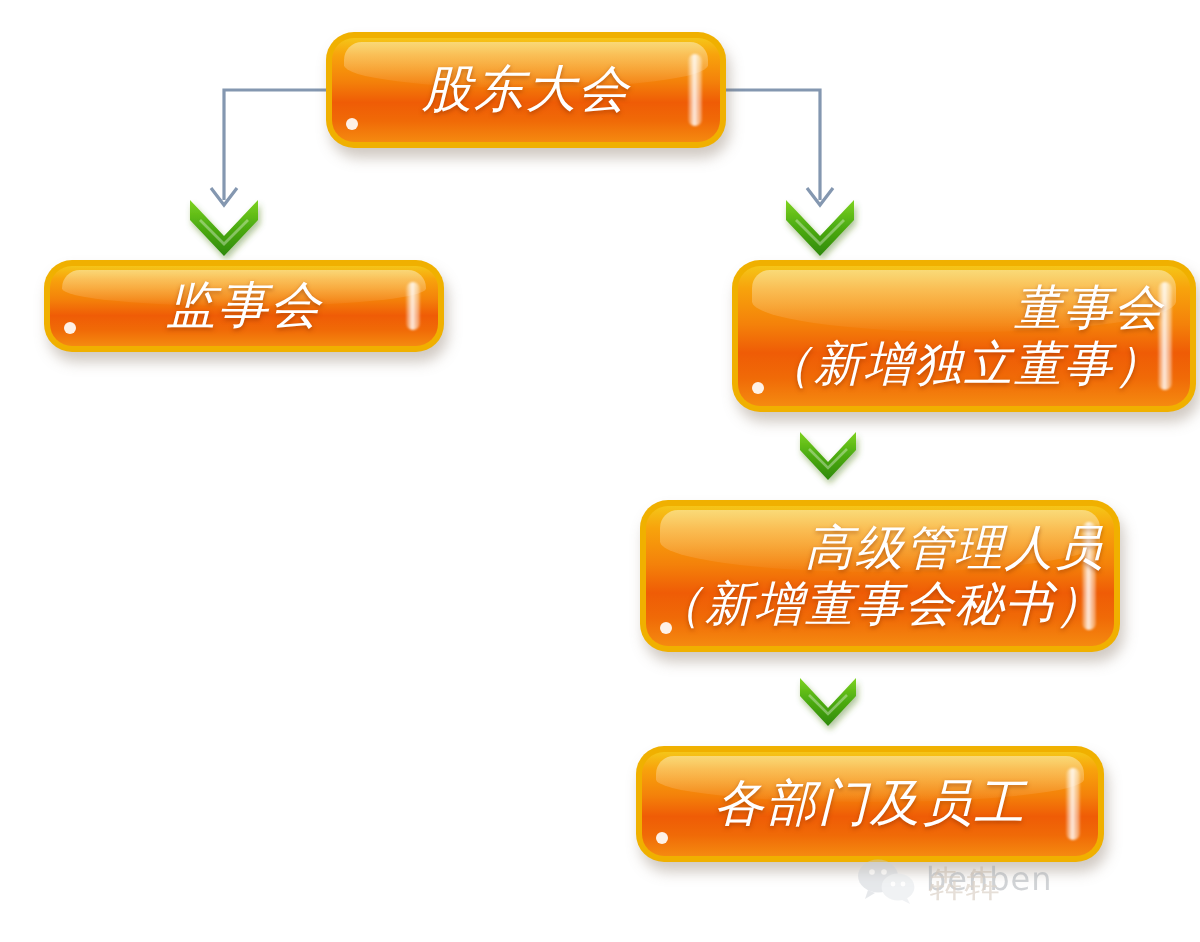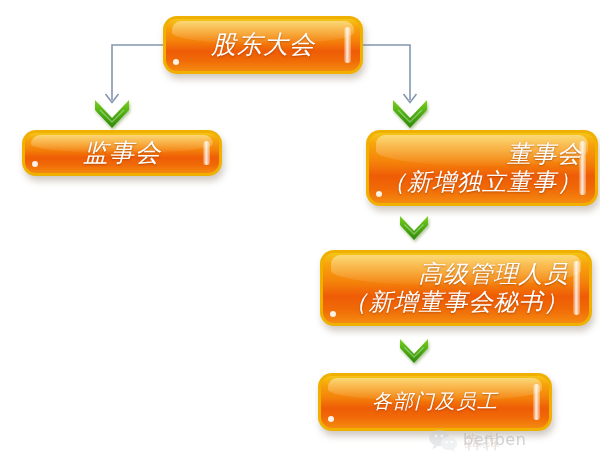--- a/index.html
+++ b/index.html
@@ -103,25 +103,25 @@
   
   #node-shareholders { left: 163px; top: 16px;  width: 200px; height: 58px; }
   #node-shareholders .label { font-size: 25px; }
 
   #node-supervisors  { left: 22px;  top: 130px; width: 200px; height: 46px; }
   #node-supervisors .label { font-size: 25px; }
 
   #node-board        { left: 332px; top: 130px; width: 232px; height: 76px; margin-left: 34px; }
   #node-board .label { font-size: 24px; }
 
-  #node-senior       { left: 320px; top: 250px; width: 272px; height: 76px; }
+  #node-senior       { left: 320px; top: 250px; width: 240px; height: 76px; }
   #node-senior .label { font-size: 24px; }
 
   #node-departments  { left: 318px; top: 373px; width: 234px; height: 58px; }
-  #node-departments .label { font-size: 20px; }
+  #node-departments .label { font-size: 25px; }
 
   
   #connectors {
     position: absolute;
     left: 0; top: 0;
     width: 600px;
     height: 471px;
     pointer-events: none;
   }
 

